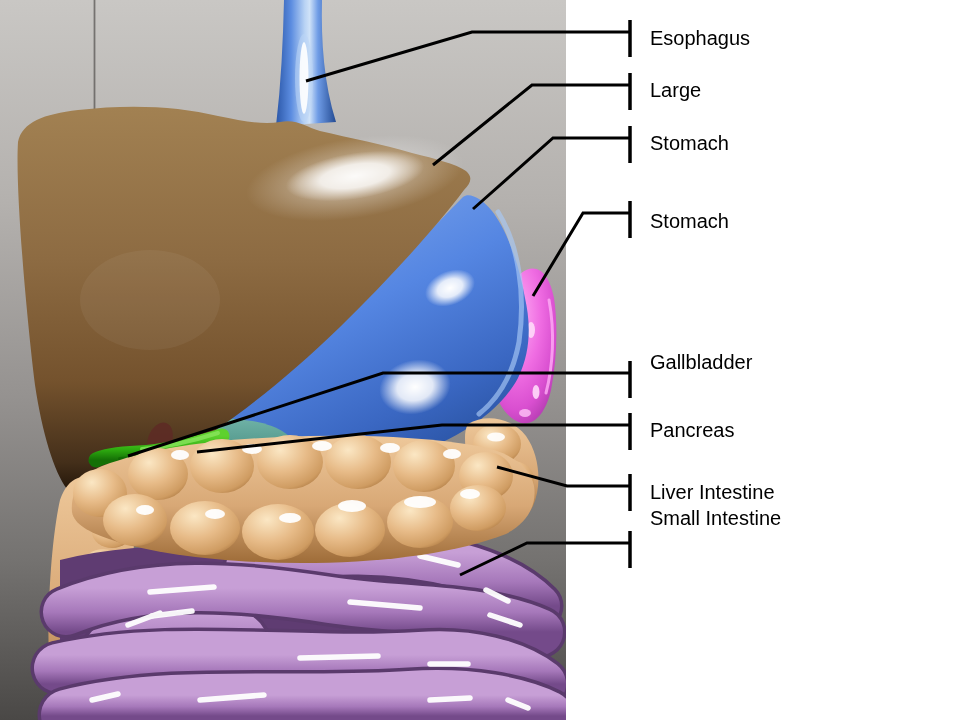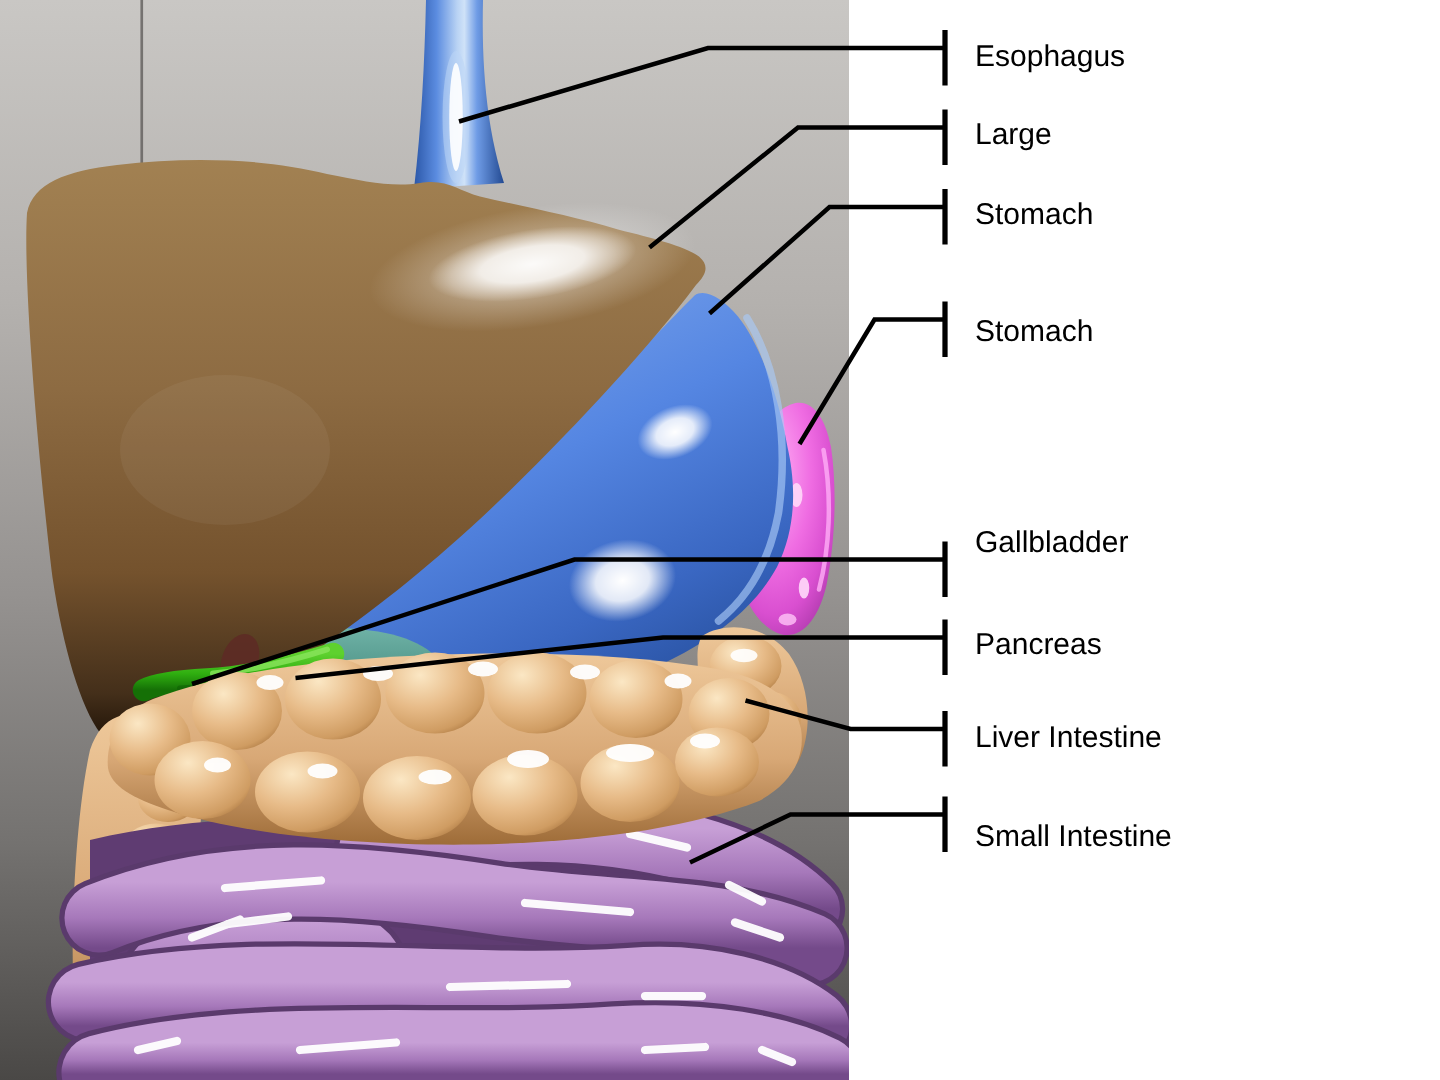--- a/index.html
+++ b/index.html
@@ -278,15 +278,15 @@
   </g>
 </svg>
 
 <div class="label" style="top:28px">Esophagus</div>
 <div class="label" style="top:80px">Large</div>
 <div class="label" style="top:133px">Stomach</div>
 <div class="label" style="top:211px">Stomach</div>
 <div class="label" style="top:352px">Gallbladder</div>
 <div class="label" style="top:420px">Pancreas</div>
 <div class="label" style="top:482px">Liver Intestine</div>
-<div class="label" style="top:548px">Small Intestine</div>
+<div class="label" style="top:508px">Small Intestine</div>
 
 </div>
 
 </body></html>

